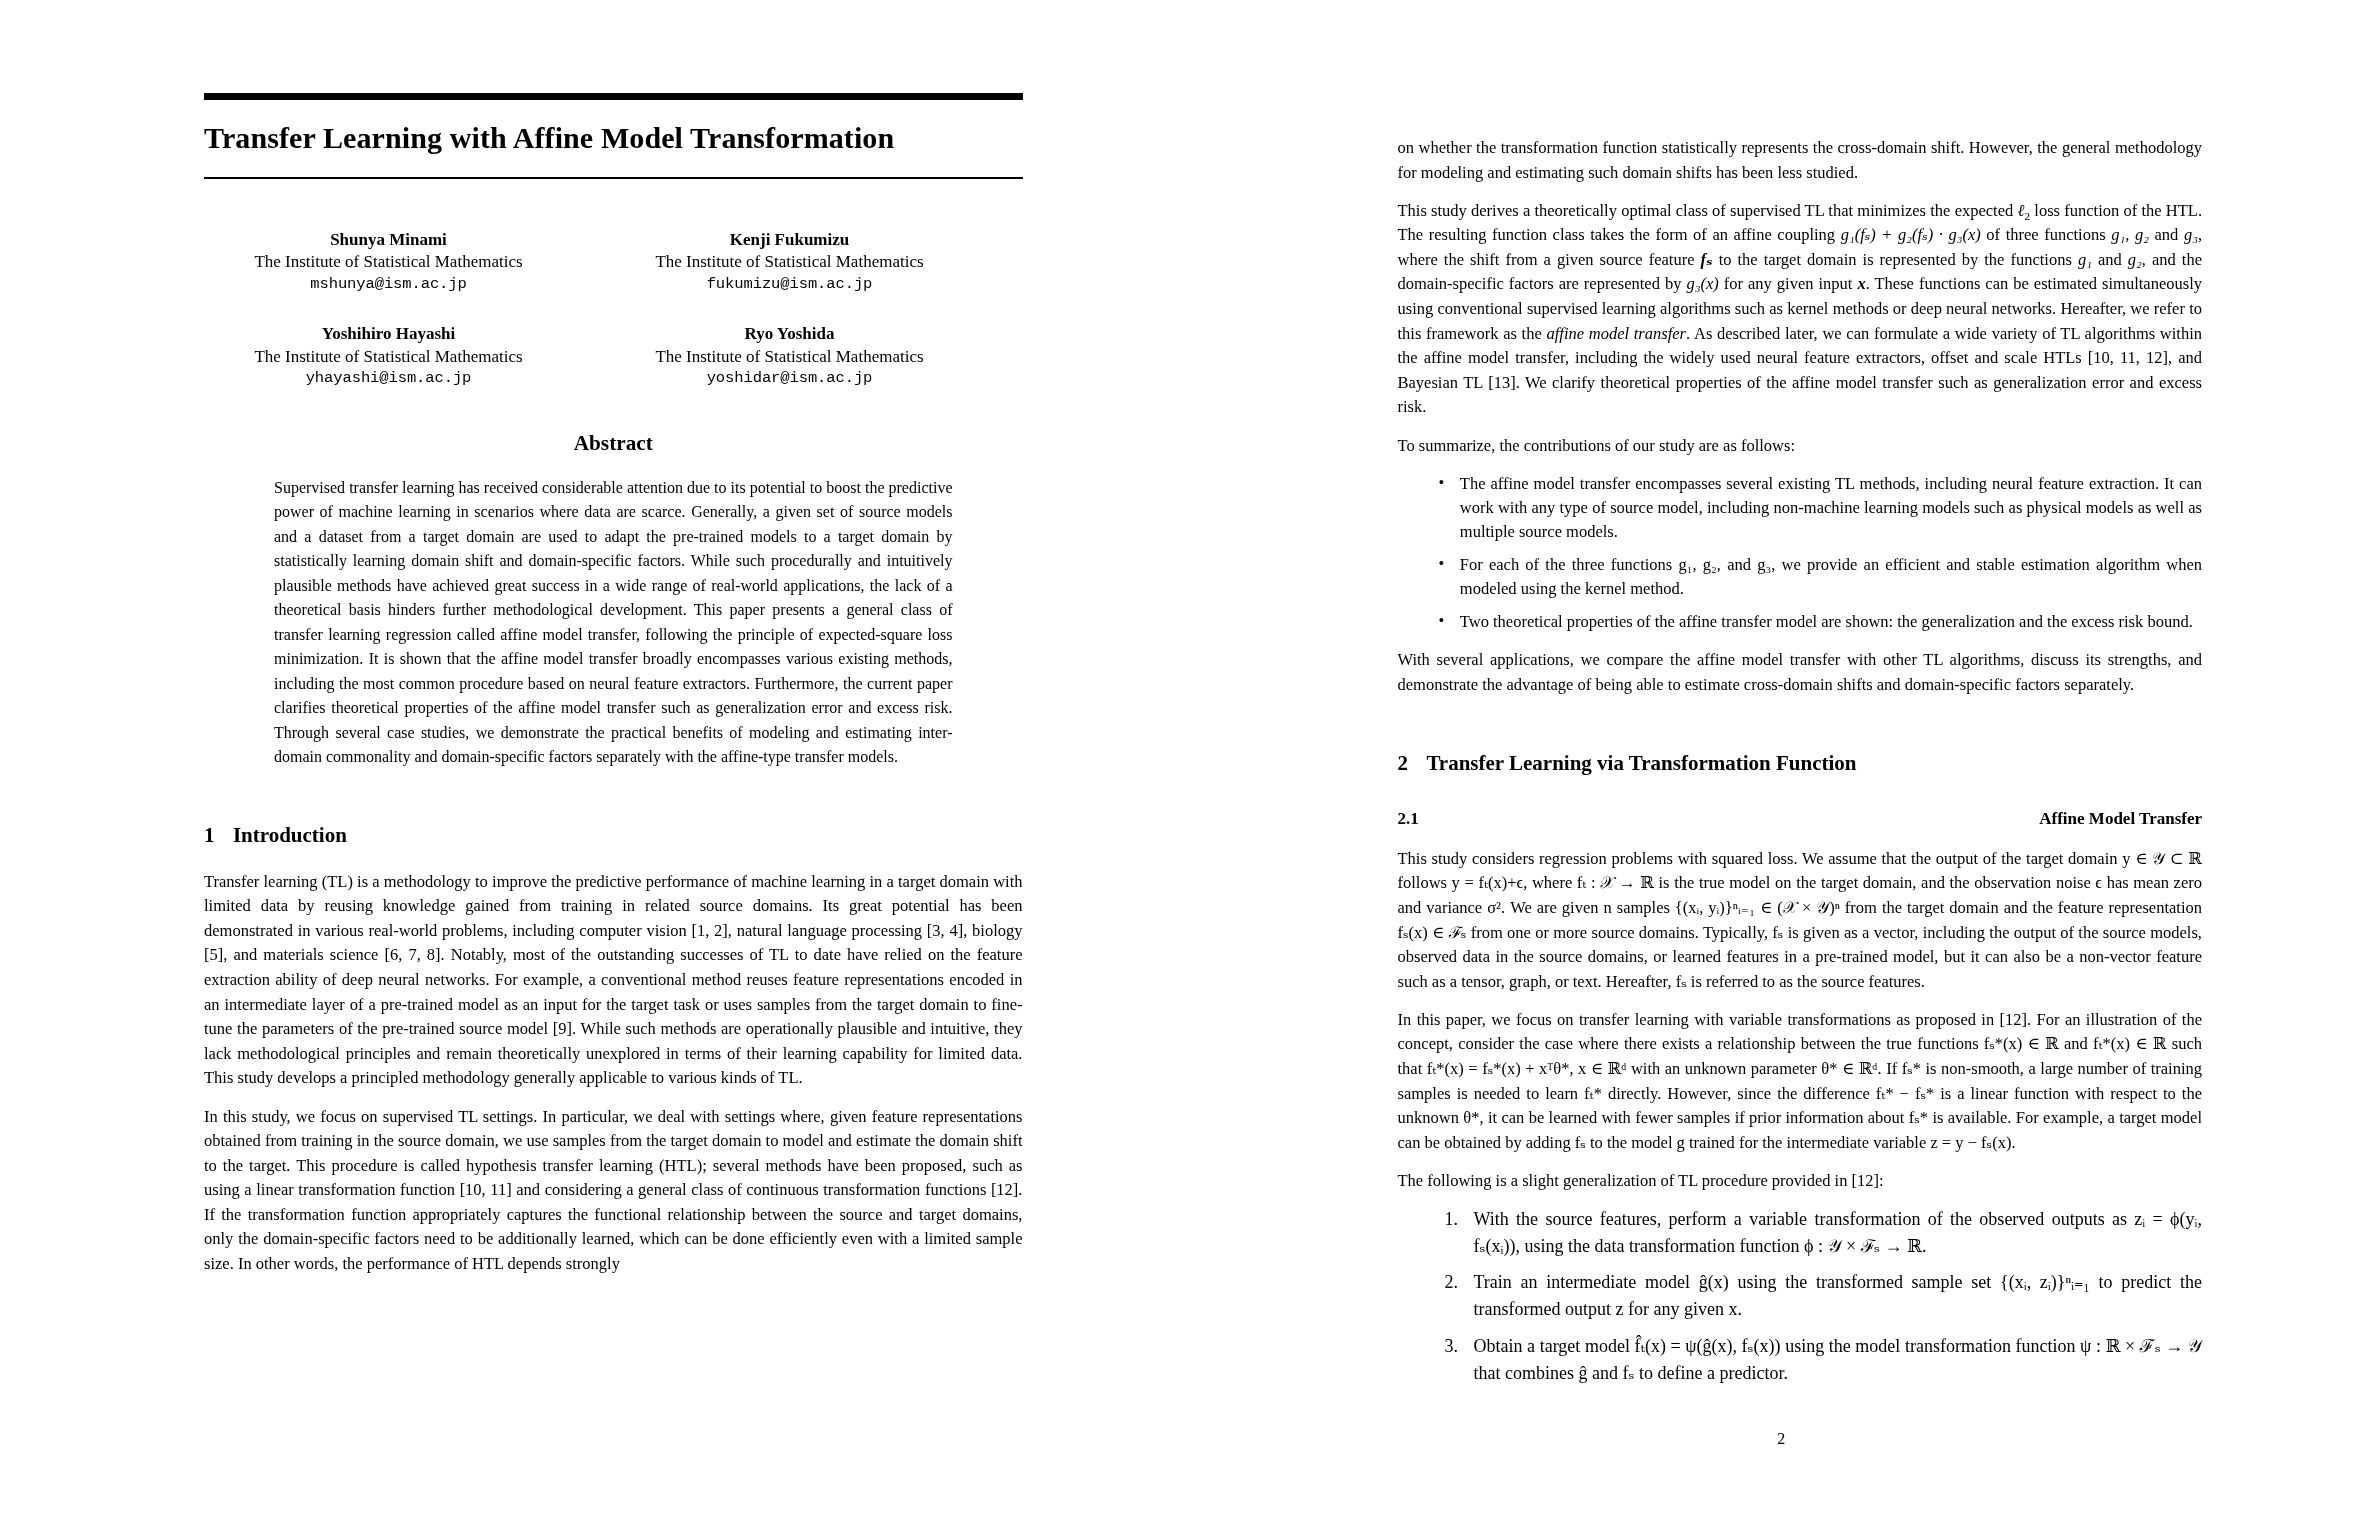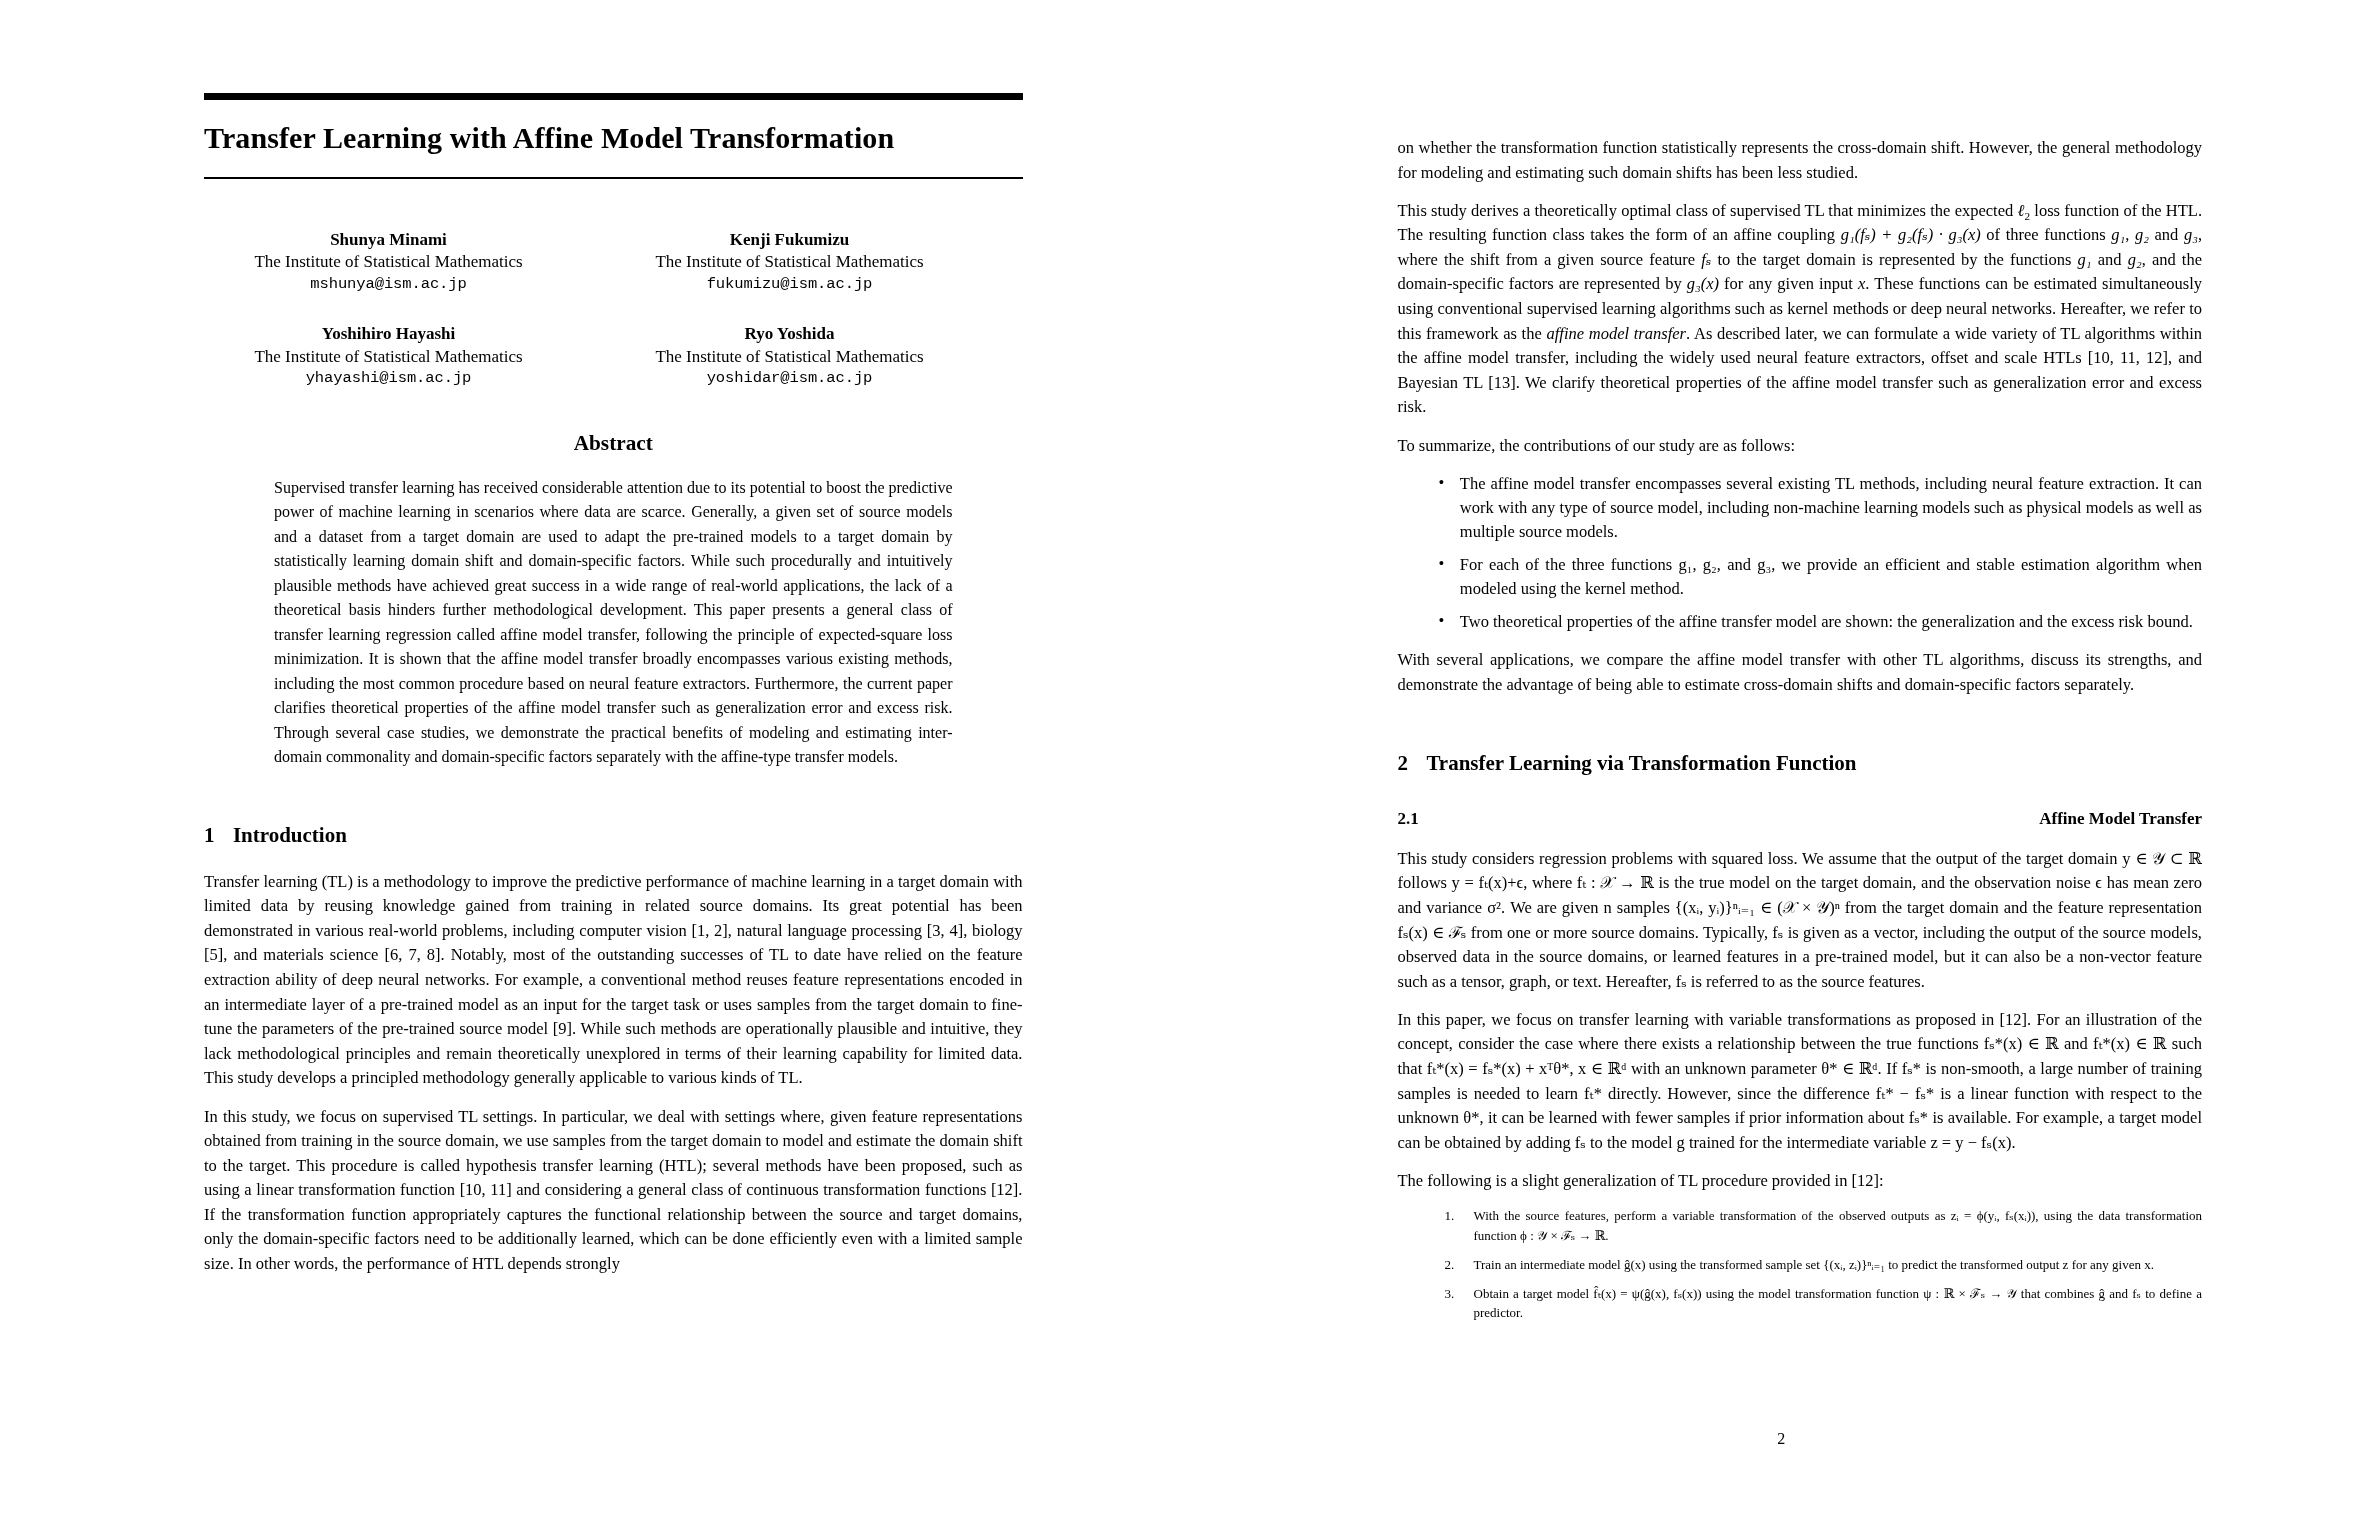--- a/index.html
+++ b/index.html
@@ -147,21 +147,21 @@
     top: -1px;
     font-size: 16.5px;
   }
   ol.steps {
     margin: 5.8px 0 9.7px 0;
     padding-left: 47px;
     list-style: none;
     counter-reset: stepc;
   }
   ol.steps li {
-    font-size: 13px;
+    font-size: 18px;
     line-height: 1.49;
     text-align: justify;
     margin-bottom: 9.7px;
     position: relative;
     padding-left: 29px;
     counter-increment: stepc;
     hyphens: none;
   }
   ol.steps li::before {
     content: counter(stepc) ".";
@@ -188,21 +188,21 @@
     width: 100%;
     text-align: center;
     font-size: 16px;
   }
 
   
   .m {
     font-family: "Liberation Serif", "DejaVu Serif", serif;
     font-style: italic;
   }
-  .mb { font-style: italic; font-weight: normal; }
+  .mb { font-style: italic; font-weight: bold; }
   .mi { font-style: italic; }
   sub, sup { font-size: 0.68em; line-height: 0; }
   .nowrap { white-space: nowrap; }
   em.it { font-style: italic; }
 </style>
 </head>
 <body>
 
 <div class="page-wrap">
 

